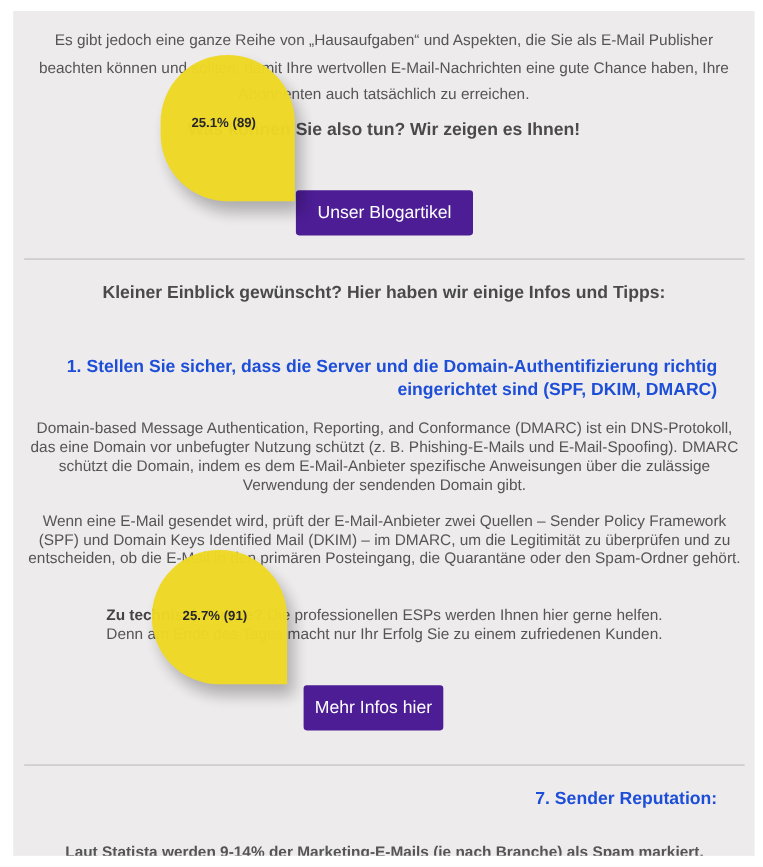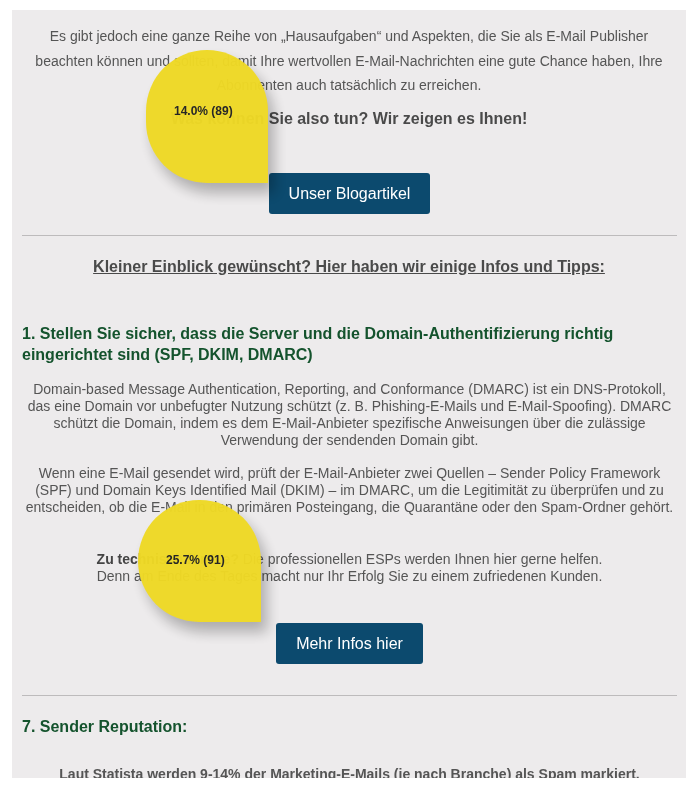--- a/index.html
+++ b/index.html
@@ -13,33 +13,33 @@
   }
   .intro {
     position: absolute; left: 10px; width: 654px; top: 14px;
     text-align: center; font-size: 14px; line-height: 24.5px; color: #555555;
   }
   .subhead {
     position: absolute; left: 10px; width: 654px; text-align: center;
     font-size: 16px; font-weight: bold; color: #4a4a4a;
   }
   .subhead.s1 { top: 100px; }
-  .subhead.s2 { top: 248px; text-decoration: underline; }
+  .subhead.s2 { top: 248px; }
   .btn {
-    position: absolute; background: #0c4a6e; color: #fff; border-radius: 3px;
+    position: absolute; background: #4c1d95; color: #fff; border-radius: 3px;
     font-size: 16px; text-align: center; line-height: 41px; height: 41px; cursor: pointer;
   }
   .btn.b1 { left: 257px; top: 163px; width: 161px; }
-  .btn.b2 { left: 264px; top: 613px; width: 147px; }
+  .btn.b2 { left: 264px; top: 613px; width: 127px; }
   .divider { position: absolute; left: 10px; width: 655px; height: 1px; background: #bdbbbc; }
   .divider.d1 { top: 225px; }
   .divider.d2 { top: 685px; }
   .h-orange {
-    position: absolute; left: 10px; width: 640px; color: #14532d; font-weight: bold;
-    font-size: 16px; line-height: 21px;
+    position: absolute; left: 0; width: 640px; color: #1d4ed8; font-weight: bold;
+    font-size: 16px; line-height: 21px; text-align: right;
   }
   .h-orange.h1 { top: 313px; }
   .h-orange.h2 { top: 706px; }
   .para {
     position: absolute; left: 10px; width: 655px; font-size: 14px; line-height: 17px; color: #555555; text-align: center;
   }
   .para.p1 { top: 371px; }
   .para.p2 { top: 455px; }
   .para.p3 { top: 541px; }
   .para.p4 { top: 756px; font-weight: bold; }
@@ -84,20 +84,20 @@
 
   <div class="btn b2">Mehr Infos hier</div>
 
   <div class="divider d2"></div>
 
   <div class="h-orange h2">7. Sender Reputation:</div>
 
   <div class="para p4">Laut Statista werden 9-14% der Marketing-E-Mails (je nach Branche) als Spam markiert.</div>
 
   <div class="drop t1">
-    <span class="drop-label">14.0% (89)</span>
+    <span class="drop-label">25.1% (89)</span>
   </div>
 
   <div class="drop t2">
     <span class="drop-label">25.7% (91)</span>
   </div>
 
 </div>
 
 </body></html>

